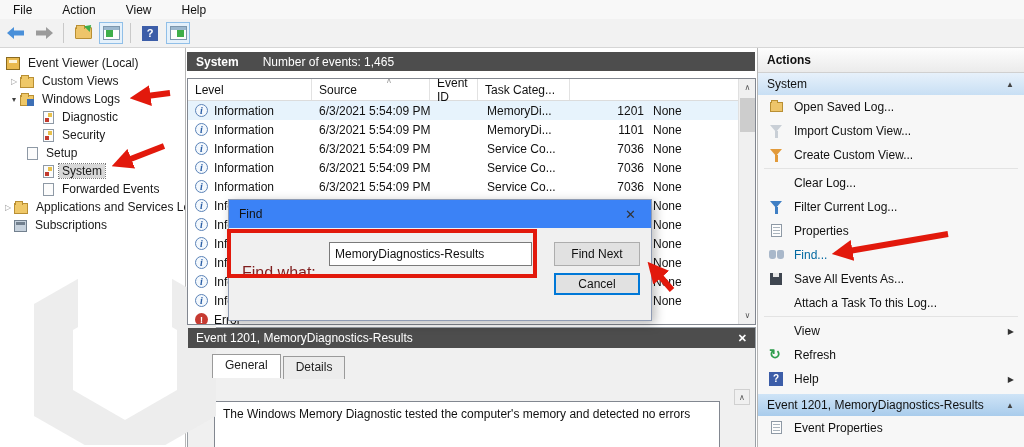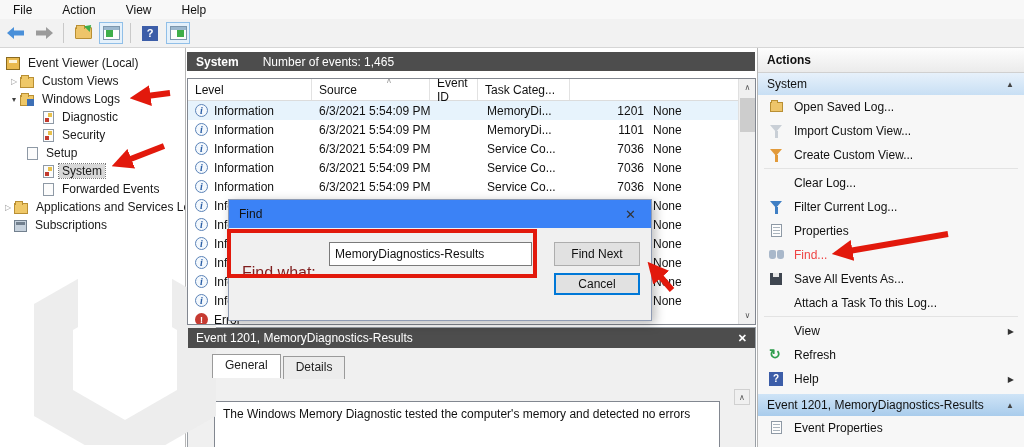--- a/index.html
+++ b/index.html
@@ -75,21 +75,21 @@
 
   
   .actions { position:absolute; left:757px; top:48px; width:267px; height:399px; background:#f7f7f7; border-left:1px solid #b6b6b6; }
   .ahead { height:25px; background:linear-gradient(#fdfdfd,#ebebeb); border-bottom:1px solid #d0d0d0; display:flex; align-items:center; padding-left:9px; font-weight:bold; font-size:12px; color:#111; }
   .asection { height:22px; background:linear-gradient(#e7f1fb,#c8dff4); display:flex; align-items:center; padding:0 10px 0 9px; font-size:12px; color:#111; }
   .asection .caret { margin-left:auto; font-size:8px; color:#444; }
   .asection.sel { background:linear-gradient(#cfe4f7,#a9ccec); }
   .aitem { height:24px; display:flex; align-items:center; padding-left:10px; font-size:12px; color:#111; }
   .aitem .aic { width:17px; height:15px; margin-right:9px; flex:none; position:relative; }
   .aitem .sub { margin-left:auto; margin-right:10px; font-size:8px; color:#333; }
-  .aitem.disabled { color:#ef4444; }
+  .aitem.disabled { color:#0369a1; }
   .asep { height:2px; border-top:1px solid #e3e3e3; margin:1px 6px; }
   .funnel { position:absolute; left:2px; top:1px; width:0; height:0; border-left:6px solid transparent; border-right:6px solid transparent; border-top:7px solid #e29a3a; }
   .funnel::after { content:""; position:absolute; left:-1.5px; top:-1px; width:3px; height:7px; background:inherit; background:#e29a3a; }
   .funnel.blue { border-top-color:#3f7fc4; } .funnel.blue::after { background:#3f7fc4; }
   .funnel.faint { border-top-color:#c9cfd6; } .funnel.faint::after { background:#c9cfd6; }
   .pagesm { position:absolute; left:3px; top:0; width:11px; height:13px; background:#fdfdfd; border:1px solid #8e99a5; }
   .pagesm::after { content:""; position:absolute; left:1px; top:2px; right:1px; height:1px; background:#aab4bd; box-shadow:0 3px 0 #aab4bd, 0 6px 0 #aab4bd; }
   .binoc { position:absolute; left:1px; top:2px; width:7px; height:9px; background:#8fa3bb; border-radius:2px 2px 3px 3px; box-shadow:8px 0 0 #8fa3bb; opacity:.75; }
   .floppy { position:absolute; left:2px; top:1px; width:12px; height:12px; background:#3f4650; }
   .floppy::after { content:""; position:absolute; left:3px; top:0; width:6px; height:4px; background:#e8e8e8; }

